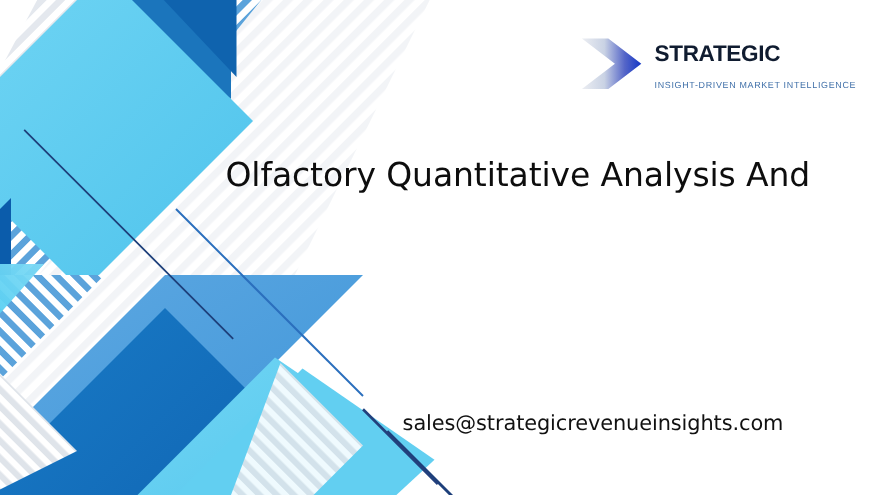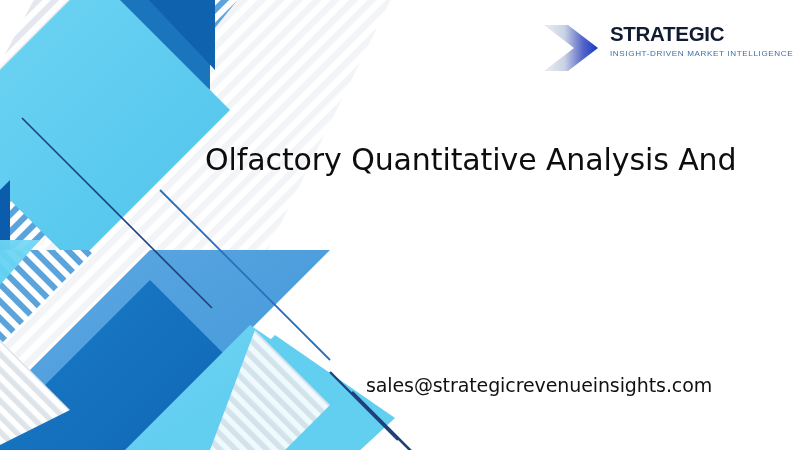--- a/index.html
+++ b/index.html
@@ -25,26 +25,26 @@
     left: 0;
     top: 0;
     width: 800px;
     height: 450px;
     pointer-events: none;
   }
 
   
   #logo-block {
     position: absolute;
-    left: 542px;
+    left: 527px;
     top: 22px;
     width: 232px;
     height: 62px;
     display: flex;
-    align-items: flex-start;
+    align-items: flex-end;
     gap: 6px;
   }
   #logo-mark {
     width: 62px;
     height: 52px;
     flex: 0 0 auto;
   }
   #logo-text {
     display: flex;
     flex-direction: column;
@@ -60,21 +60,21 @@
     color: #101c30;
     white-space: nowrap;
   }
   #logo-tagline {
     font-family: "Liberation Sans", sans-serif;
     font-size: 8.1px;
     line-height: 12px;
     letter-spacing: 0.62px;
     color: #3f6fa8;
     white-space: nowrap;
-    margin-top: 3px;
+    margin-top: 13px;
   }
 
   
   #headline {
     position: absolute;
     left: 205px;
     top: 140px;
     width: 660px;
     font-family: "DejaVu Sans", sans-serif;
     font-size: 30px;

